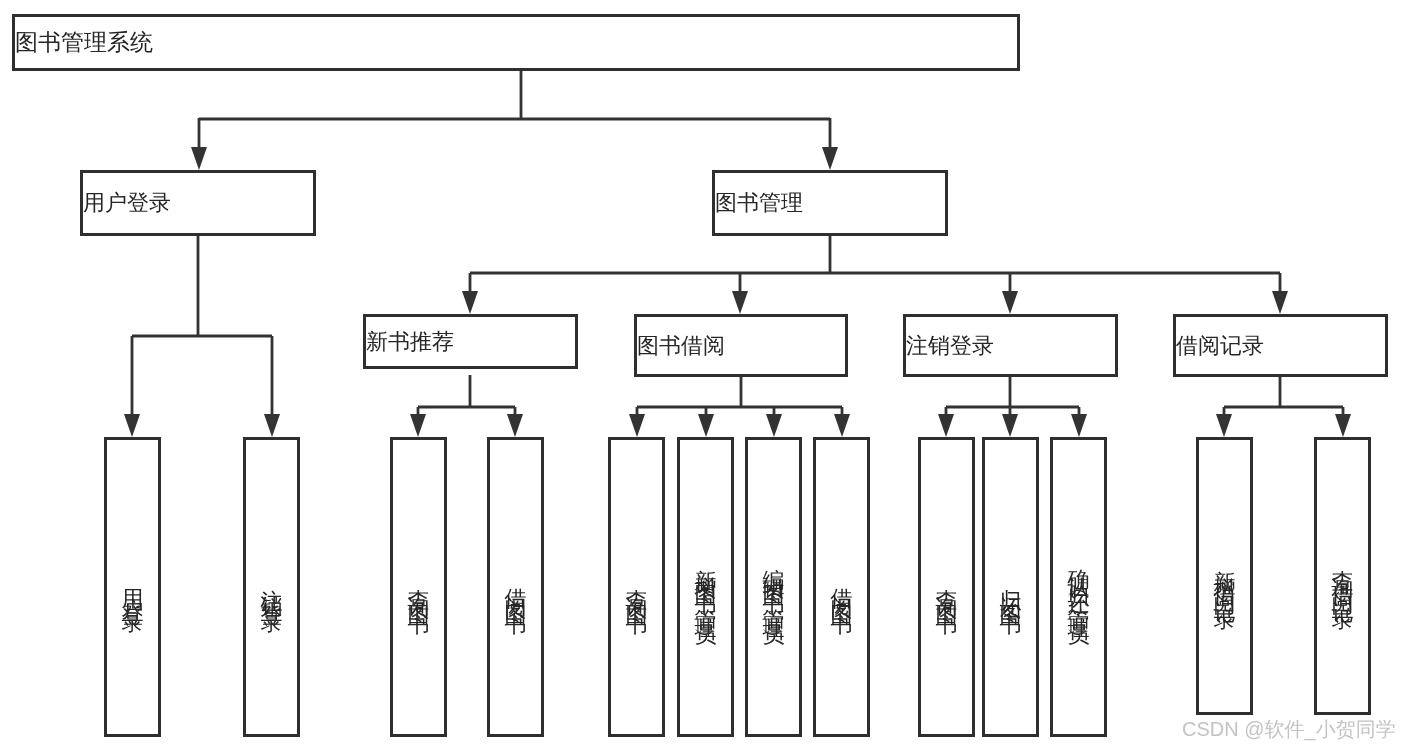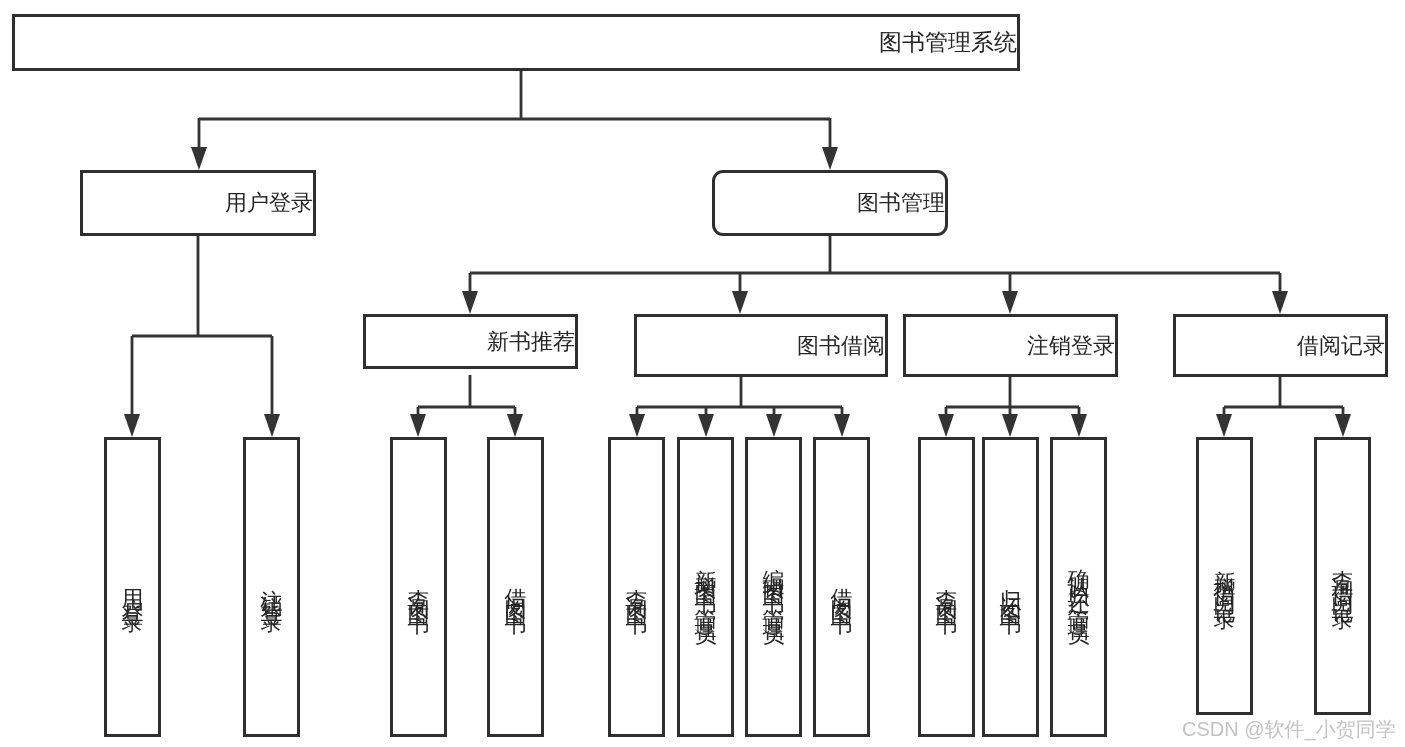--- a/index.html
+++ b/index.html
@@ -22,21 +22,21 @@
     width: 1405px;
     height: 747px;
   }
   .box {
     position: absolute;
     box-sizing: border-box;
     border: 3px solid #2f2f2f;
     background: #ffffff;
     display: flex;
     align-items: center;
-    justify-content: flex-end;
+    justify-content: flex-start;
   }
   .box .lbl {
     color: #262626;
     font-size: 22px;
     line-height: 1;
     white-space: nowrap;
   }
   .box.root .lbl { font-size: 23px; }
   .vbox {
     position: absolute;
@@ -144,28 +144,28 @@
     </g>
   </svg>
 
   <div class="box root" style="left:12px; top:14px; width:1008px; height:57px;">
     <span class="lbl">图书管理系统</span>
   </div>
 
   <div class="box" style="left:80px; top:170px; width:236px; height:66px;">
     <span class="lbl">用户登录</span>
   </div>
-  <div class="box" style="left:712px; top:170px; width:236px; height:66px;border-radius:11px;">
+  <div class="box" style="left:712px; top:170px; width:236px; height:66px;">
     <span class="lbl">图书管理</span>
   </div>
 
   <div class="box" style="left:363px; top:314px; width:215px; height:55px;">
     <span class="lbl">新书推荐</span>
   </div>
-  <div class="box" style="left:634px; top:314px; width:254px; height:63px;">
+  <div class="box" style="left:634px; top:314px; width:214px; height:63px;">
     <span class="lbl">图书借阅</span>
   </div>
   <div class="box" style="left:903px; top:314px; width:215px; height:63px;">
     <span class="lbl">注销登录</span>
   </div>
   <div class="box" style="left:1173px; top:314px; width:215px; height:63px;">
     <span class="lbl">借阅记录</span>
   </div>
 
   <div class="vbox" style="left:104px;">

